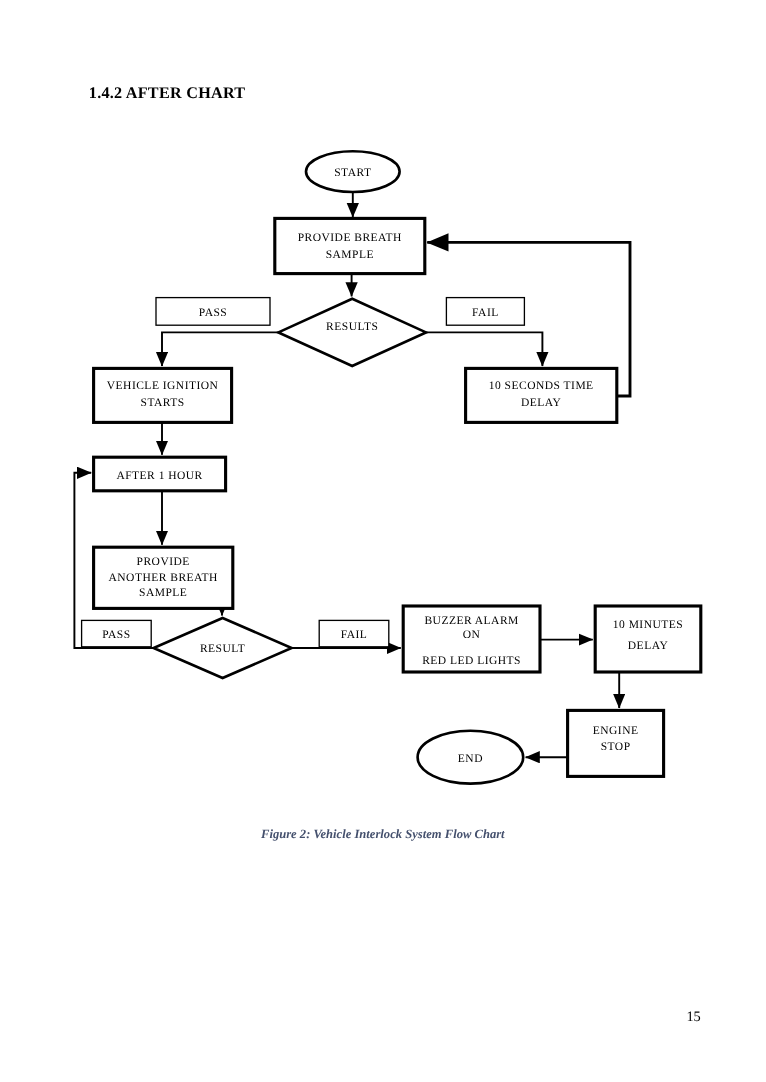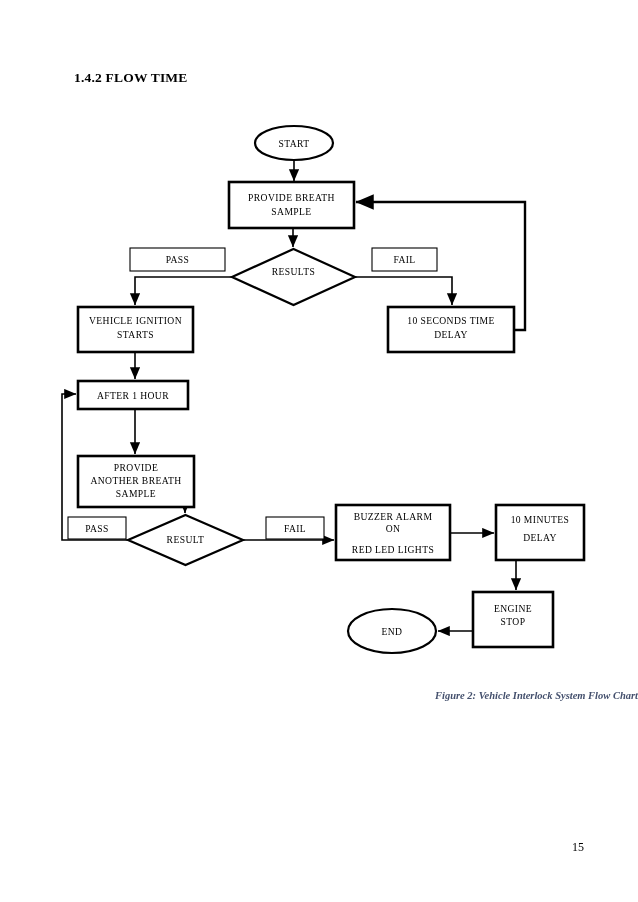--- a/index.html
+++ b/index.html
@@ -37,21 +37,21 @@
     top: 97px;
     width: 500px;
     font-size: 12.5px;
     white-space: pre;
   }
   .figure-caption {
     position: absolute;
     left: 0px;
     top: 690px;
     width: 638px;
-    text-align: right;
+    text-align: center;
     font-size: 10.5px;
     font-weight: bold;
     font-style: italic;
     color: #44506d;
   }
   .page-number {
     position: absolute;
     left: 0;
     top: 840px;
     width: 584px;
@@ -85,21 +85,21 @@
     stroke: #000000;
     stroke-width: 1.6;
   }
   .connector.heavy { stroke-width: 2.4; }
 </style>
 </head>
 <body>
 
 <div class="page">
 
-  <div class="section-heading">1.4.2 FLOW TIME</div>
+  <div class="section-heading">1.4.2 AFTER CHART</div>
 
 
   <svg class="flow-svg" viewBox="0 0 638 902">
     <defs>
       <marker id="arrow" markerWidth="9" markerHeight="9" refX="7.4" refY="3.2" orient="auto" markerUnits="strokeWidth">
         <path d="M0,0 L7.6,3.2 L0,6.4 z" fill="#000000"></path>
       </marker>
     </defs>
 
     <g>

